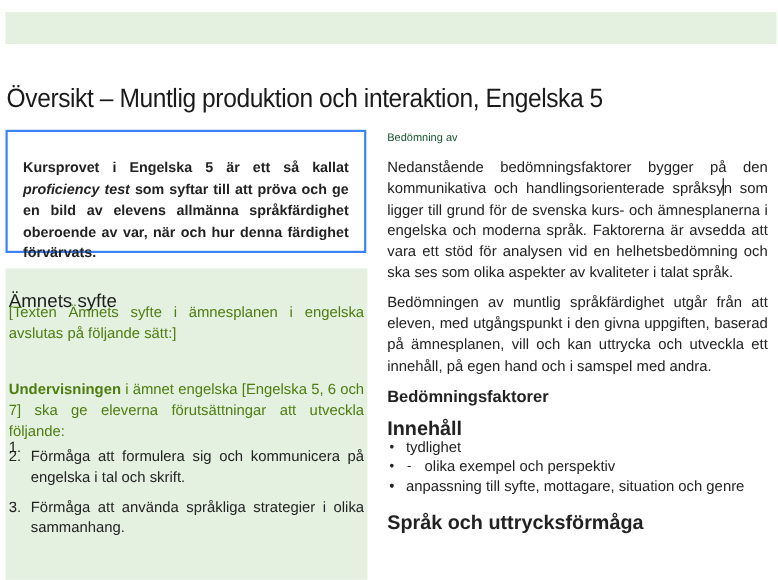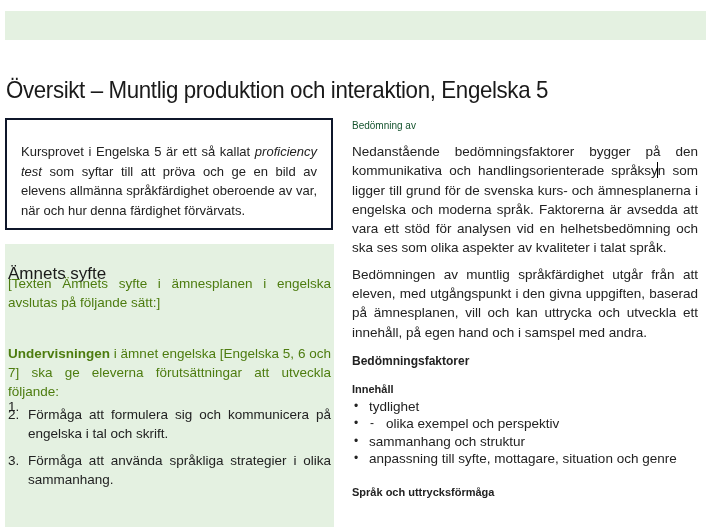--- a/index.html
+++ b/index.html
@@ -13,21 +13,21 @@
       background: #e4f1e1;
     }
     .page-title {
       position: absolute; left: 6px; top: 76px; margin: 0;
       font-size: 24px; font-weight: normal; letter-spacing: -0.4px;
       white-space: nowrap; color: #1a1a1a;
       transform: scaleX(0.93); transform-origin: left center;
     }
     .intro-box {
       position: absolute; left: 5px; top: 118px; width: 324px; height: 108px;
-      border: 2px solid #0f172a; box-sizing: content-box;
+      border: 2px solid #3b82f6; box-sizing: content-box; font-weight: bold;
     }
     .intro-text {
       position: absolute; left: 14px; top: 22px; width: 296px; margin: 0;
       font-size: 13px; line-height: 19.5px; text-align: justify; color: #222;
     }
     .intro-text i { font-style: italic; }
     .green-box {
       position: absolute; left: 5px; top: 244px; width: 329px; height: 290px;
       background: #e4f1e1;
     }
@@ -59,24 +59,24 @@
     }
     .right-p {
       margin: 7px 0 0 0; font-size: 13.5px; line-height: 19.3px; text-align: justify; color: #222;
       position: relative;
     }
     .caret {
       display: inline-block; width: 1px; height: 16px; background: #000;
       vertical-align: -3px; margin: 0 -0.5px;
     }
     .sub-head {
-      margin: 10px 0 0 0; font-size: 12px; font-weight: bold; line-height: 18px; color: #222;
+      margin: 10px 0 0 0; font-size: 15px; font-weight: bold; line-height: 18px; color: #222;
     }
     .group-head {
-      margin: 10px 0 0 0; font-size: 11px; font-weight: bold; line-height: 18px; color: #222;
+      margin: 10px 0 0 0; font-size: 18px; font-weight: bold; line-height: 18px; color: #222;
     }
     .bullets { list-style: none; margin: 0; padding: 0; }
     .bullets li {
       position: relative; padding-left: 17px; font-size: 13.5px; line-height: 17.3px; color: #222;
     }
     .bullets li .dot { position: absolute; left: 2px; top: 0; font-size: 12px; }
     .bullets li.sub { padding-left: 34px; }
     .bullets li.sub .dot { left: 18px; }
     .spacer { height: 10px; }
   </style>
@@ -109,20 +109,20 @@
   <p class="right-p"><span>Nedanstående bedömningsfaktorer bygger på den kommunikativa och handlingsorienterade språksy</span><span class="caret"></span><span>n som ligger till grund för de svenska kurs- och ämnesplanerna i engelska och moderna språk. Faktorerna är avsedda att vara ett stöd för analysen vid en helhetsbedömning och ska ses som olika aspekter av kvaliteter i talat språk.</span></p>
   <p class="right-p">Bedömningen av muntlig språkfärdighet utgår från att eleven, med utgångspunkt i den givna uppgiften, baserad på ämnesplanen, vill och kan uttrycka och utveckla ett innehåll, på egen hand och i samspel med andra.</p>
 
   <div class="sub-head">Bedömningsfaktorer</div>
 
   <div class="group-head">Innehåll</div>
   <ul class="bullets">
     <li><span class="dot">•</span><span>tydlighet</span></li>
     <li><span class="dot">•</span></li>
     <li class="sub"><span class="dot">-</span><span>olika exempel och perspektiv</span></li>
-    <li><span class="dot">•</span><span>sammanhang och struktur</span></li>
+    <li><span class="dot">•</span></li>
     <li><span class="dot">•</span><span>anpassning till syfte, mottagare, situation och genre</span></li>
   </ul>
 
   <div class="spacer"></div>
   <div class="group-head" style="margin-top:6px">Språk och uttrycksförmåga</div>
 
 </div>
 
 </body></html>

